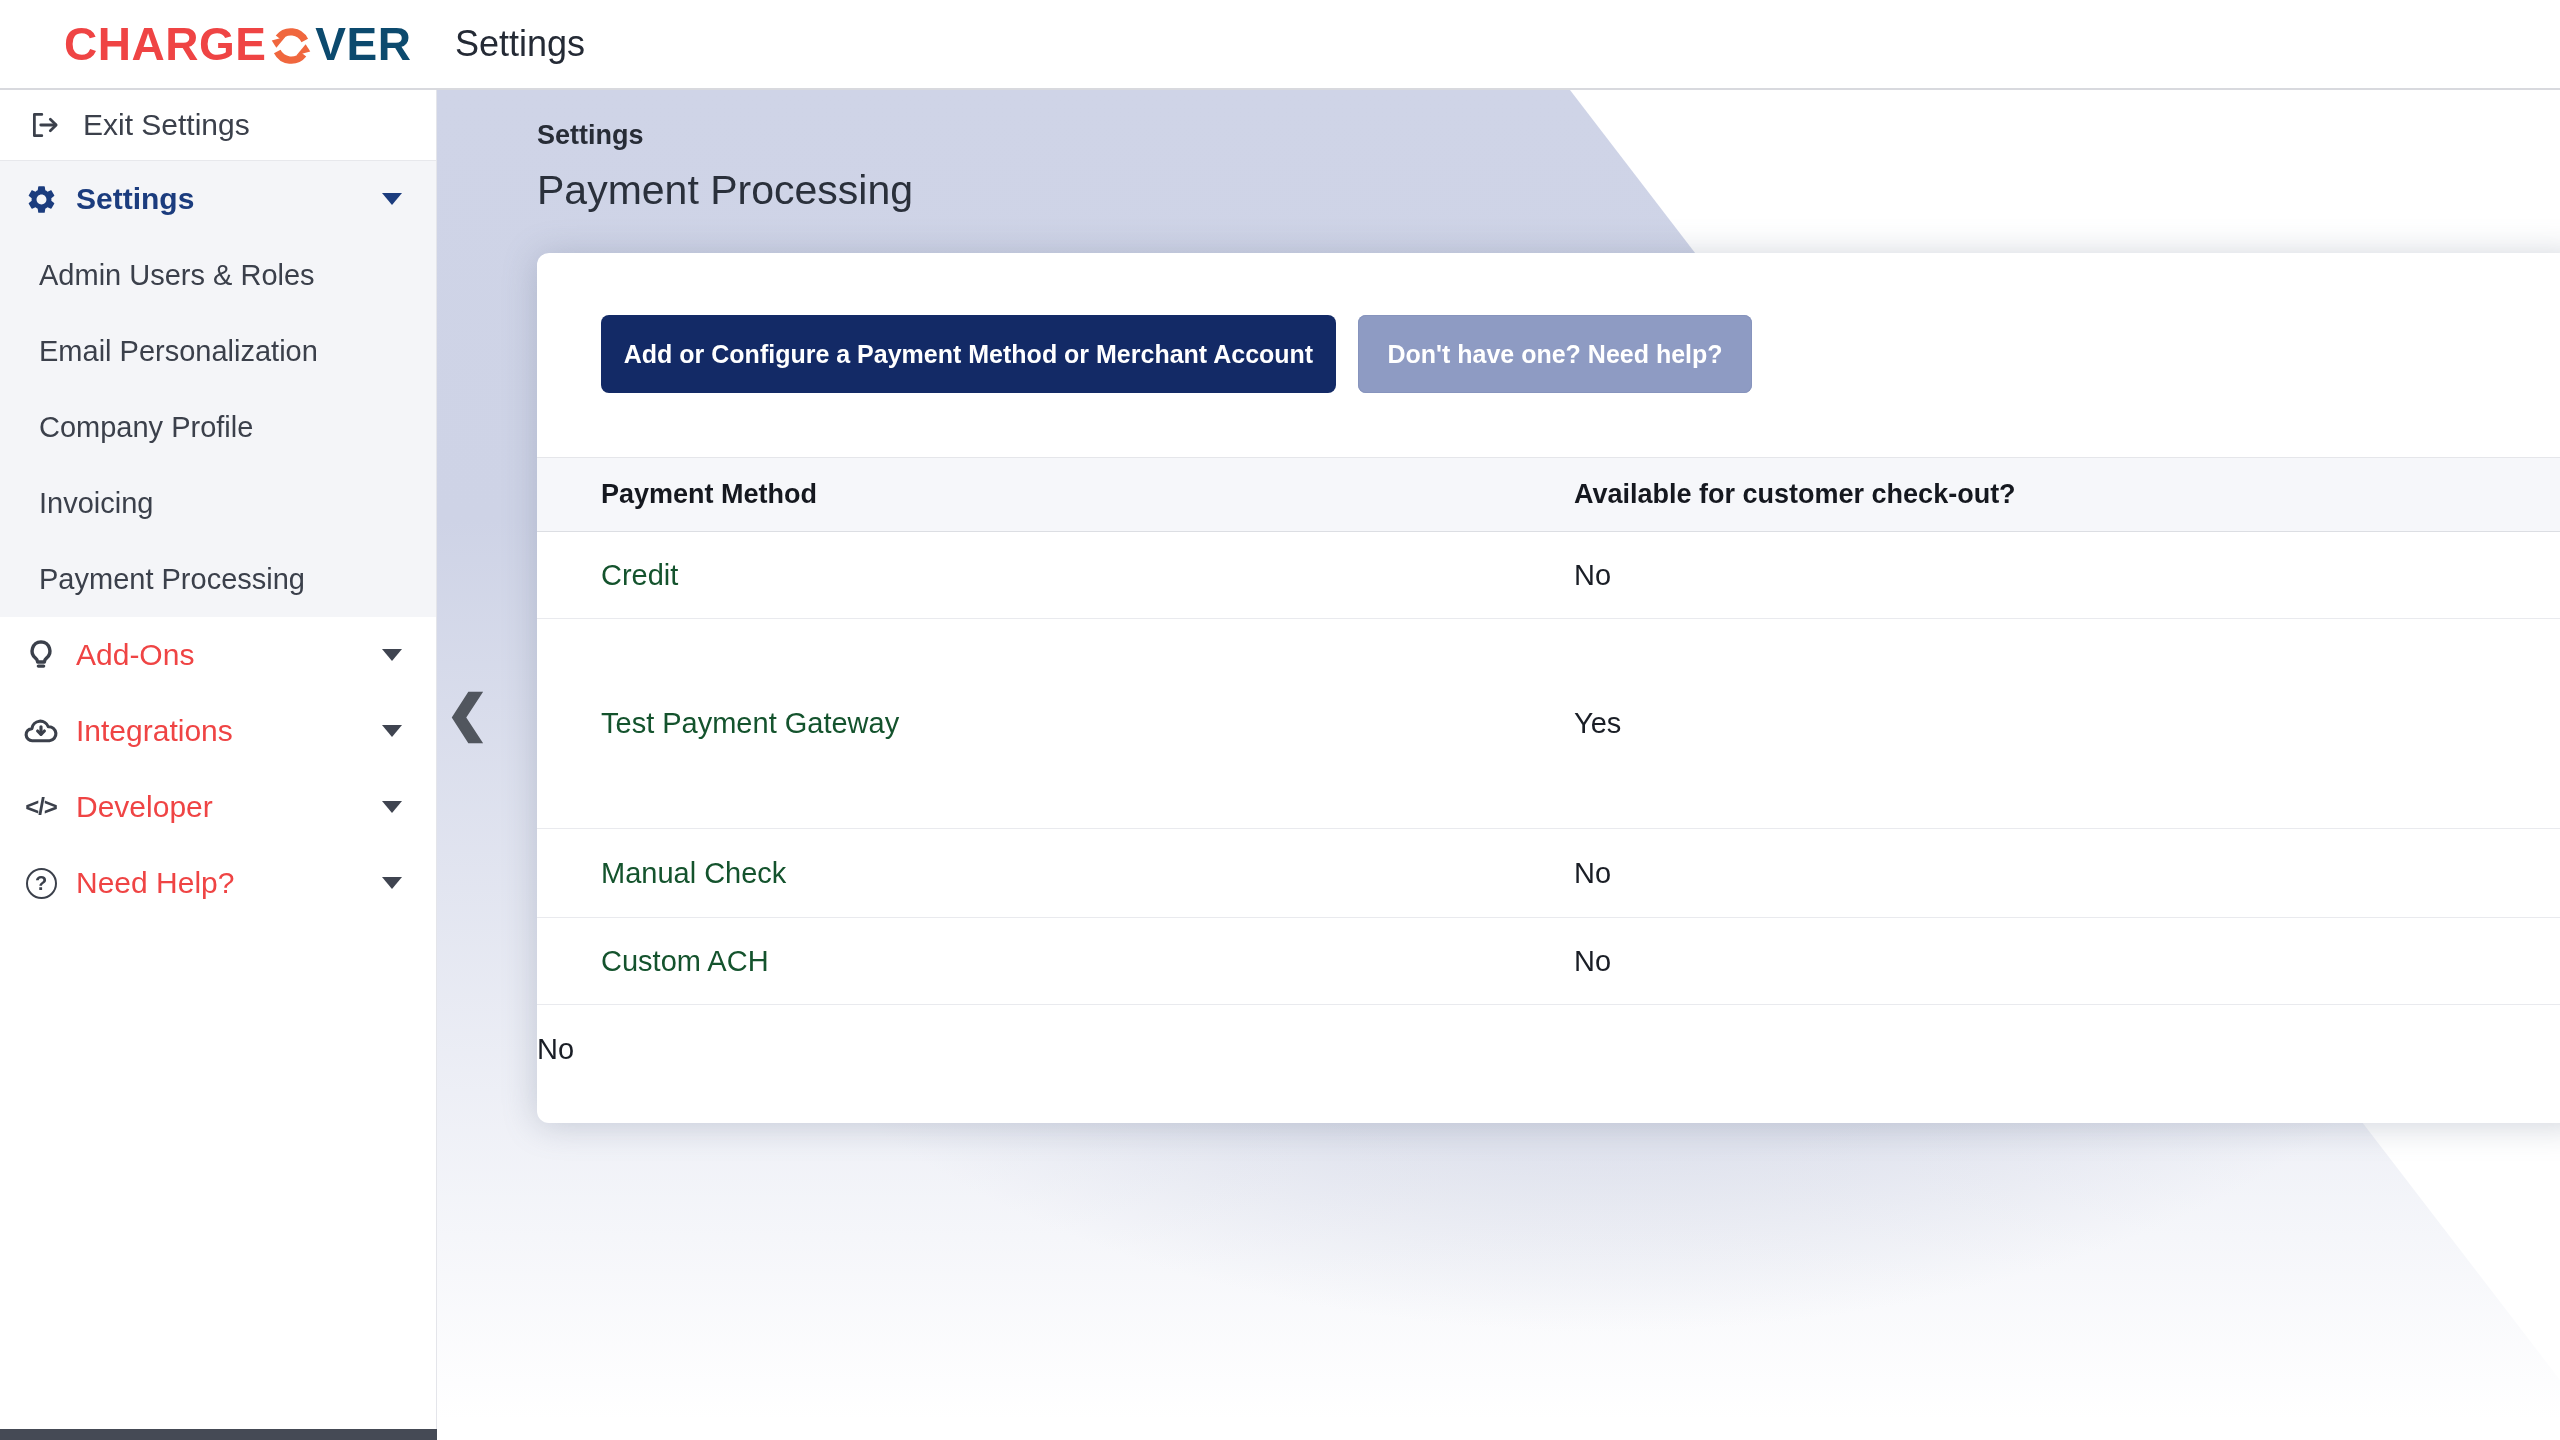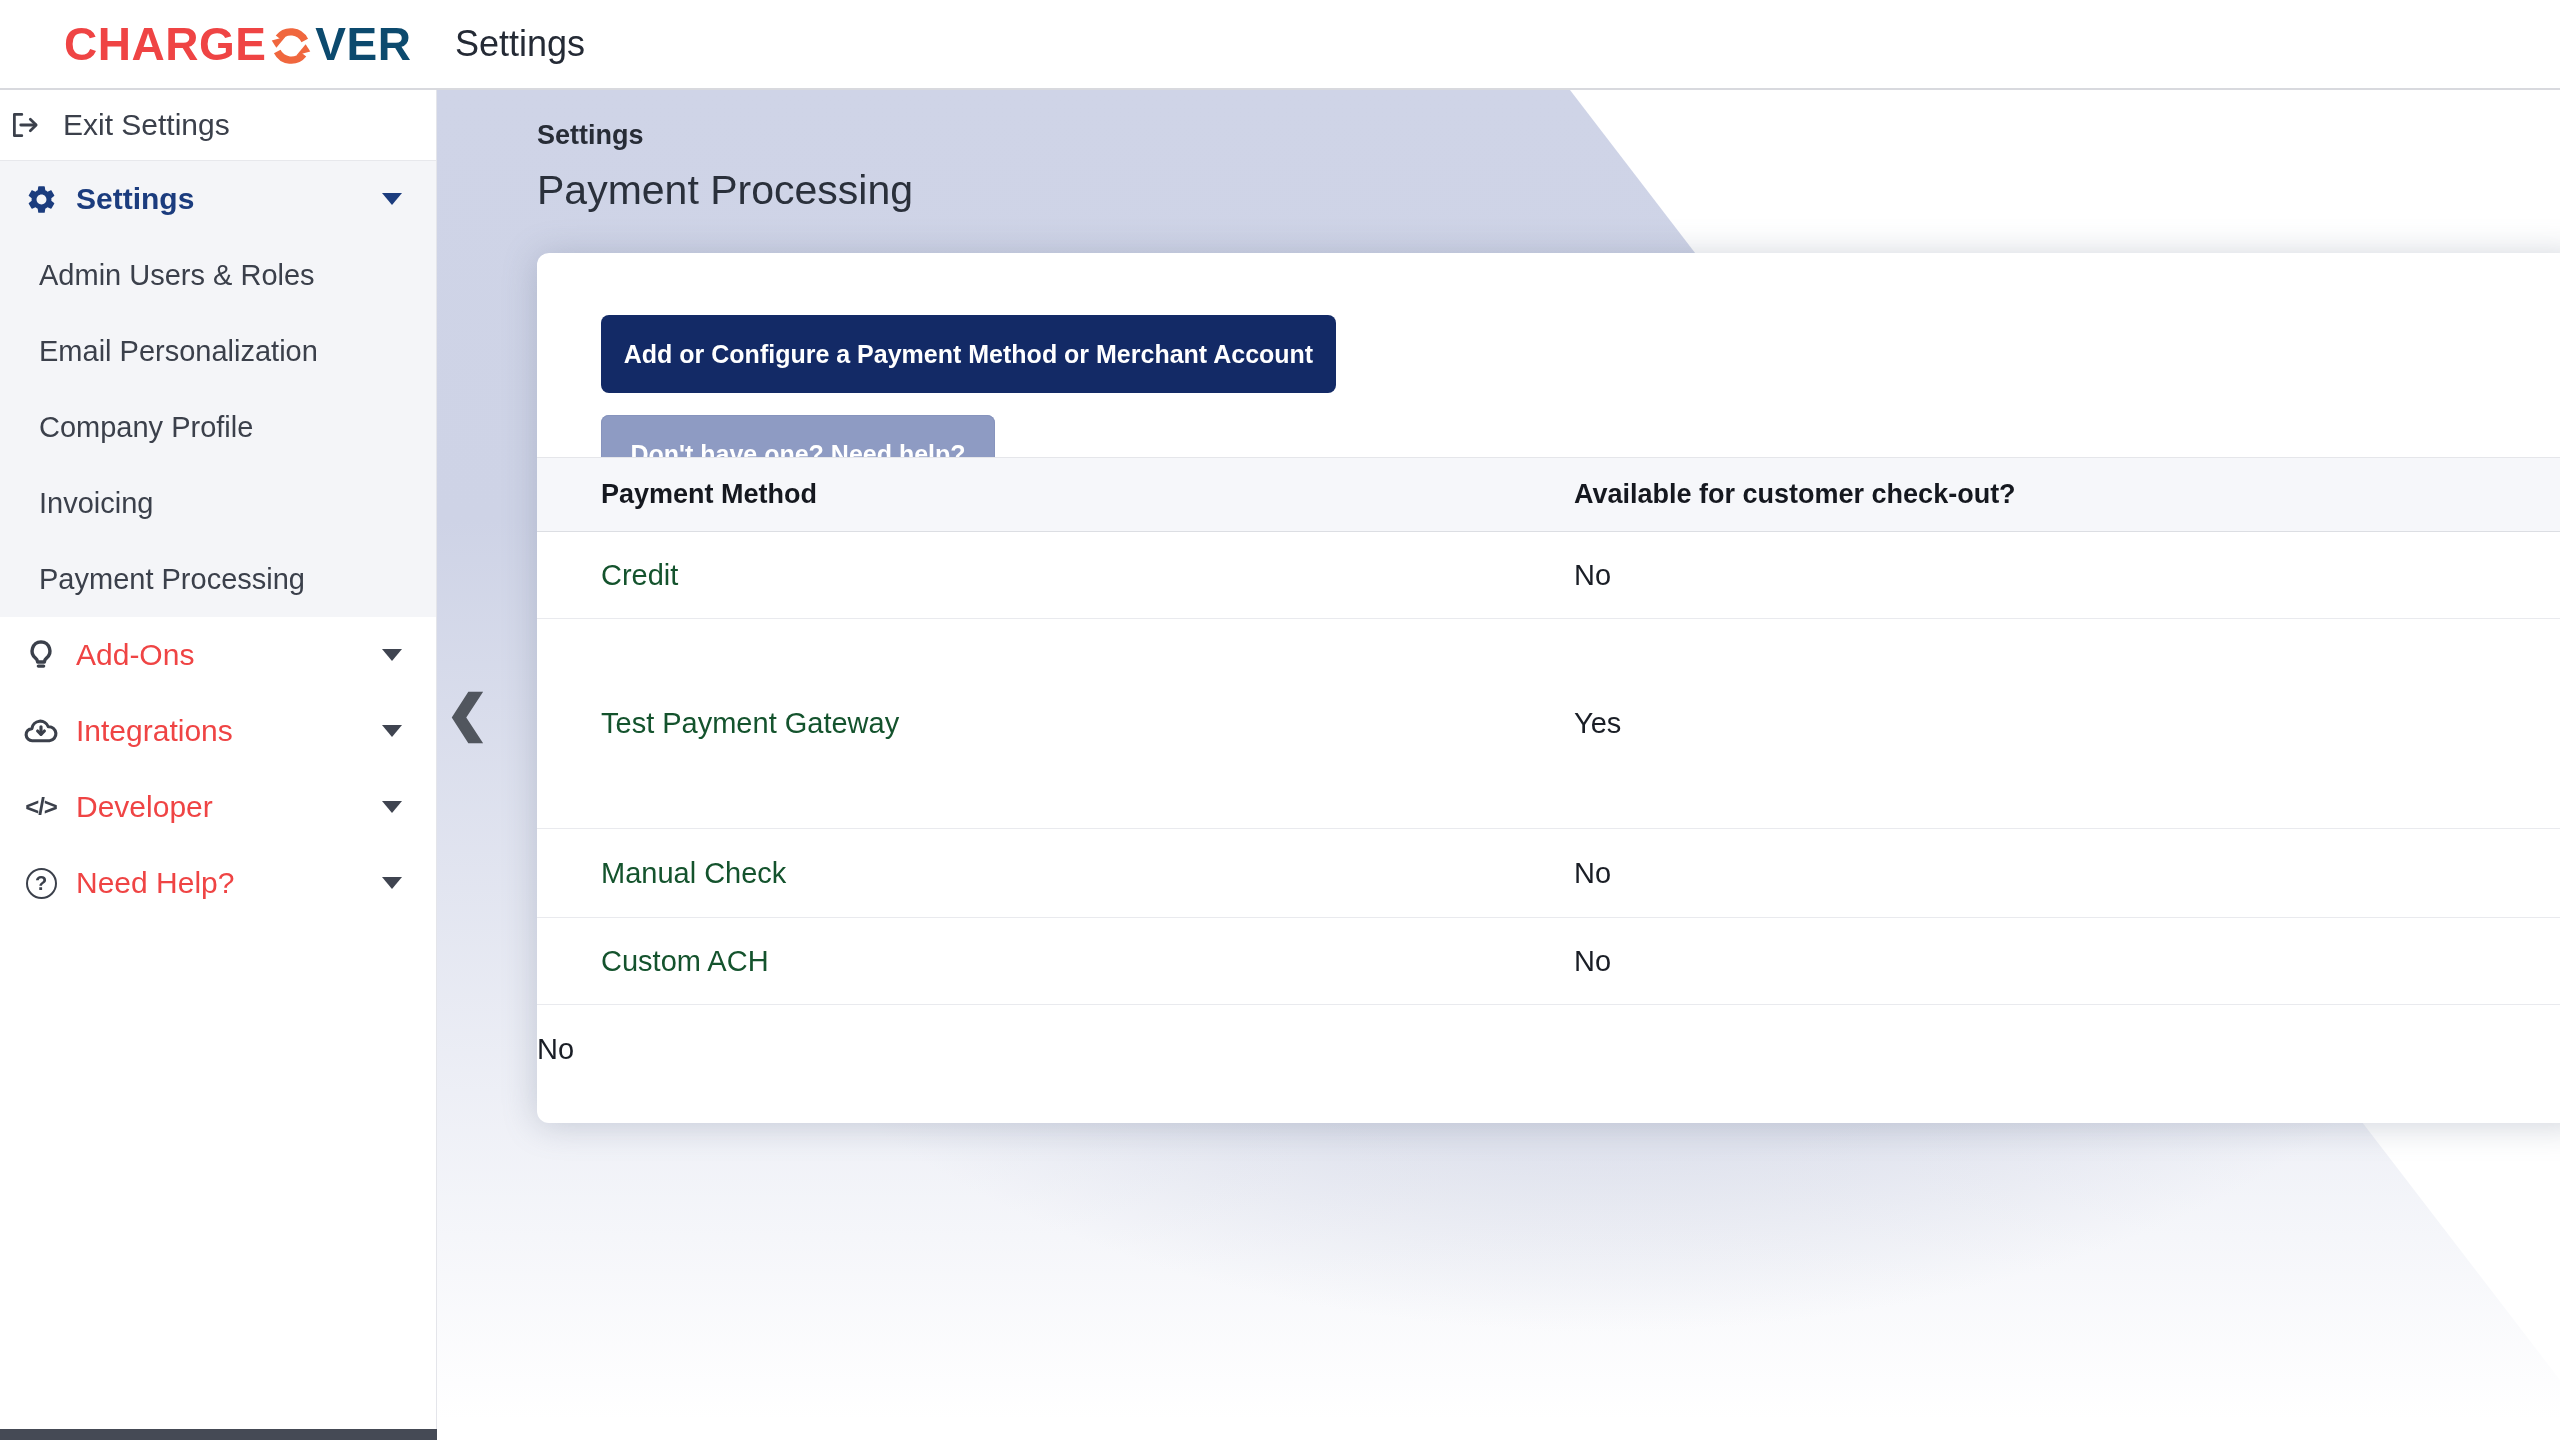--- a/index.html
+++ b/index.html
@@ -14,21 +14,21 @@
   .logo .charge { color:#ef4444; }
   .logo .ver { color:#0c4a6e; }
   .logo svg { margin:4px 2px 0 3px; }
   .topbar-title { position:absolute; left:455px; top:0; height:88px; display:flex; align-items:center;
     font-size:36px; color:#242a35; font-weight:500; }
 
   
   .sidebar { position:absolute; left:0; top:90px; width:437px; bottom:0; background:#fff;
     border-right:1px solid #e4e5ea; z-index:30; }
   .exit-row { height:71px; border-bottom:1px solid #e7e8ec; display:flex; align-items:center;
-    padding-left:8px; gap:21px; font-size:30px; color:#3b404b; cursor:pointer; }
+    padding-left:28px; gap:21px; font-size:30px; color:#3b404b; cursor:pointer; }
   .settings-section { background:#f4f5f8; }
   .group-row { height:76px; display:flex; align-items:center; padding:0 34px 0 24px; cursor:pointer; }
   .group-row .g-icon { width:34px; display:flex; justify-content:center; align-items:center; }
   .group-row .g-label { margin-left:18px; font-size:30px; color:#ef4444; flex:1; }
   .group-row.active .g-label { color:#1b3c7e; font-weight:700; }
   .caret { width:0; height:0; border-left:10px solid transparent; border-right:10px solid transparent;
     border-top:12px solid #3f4450; }
   .group-row.active .caret { border-top-color:#1b3c7e; }
   .sub-item { height:76px; display:flex; align-items:center; padding-left:39px;
     font-size:29px; color:#3b404b; cursor:pointer; }
@@ -46,21 +46,21 @@
     clip-path:polygon(0 0, 1133px 0, 2123px 1290px, 2123px 1350px, 0 1350px); }
   .collapse-handle { position:absolute; left:10px; top:600px; font-size:48px; font-weight:900;
     color:#51565e; -webkit-text-stroke:2px #51565e; cursor:pointer; z-index:20; line-height:1; }
 
   .header-block { position:absolute; left:100px; top:30px; z-index:5; }
   .breadcrumb { font-size:27px; font-weight:700; color:#272c36; }
   .page-title { margin-top:16px; font-size:41px; font-weight:500; color:#2a303b; }
 
   .card { position:absolute; left:100px; top:163px; right:-24px; height:870px; background:#fff;
     border-radius:12px 0 0 12px; box-shadow:0 2px 34px rgba(104,114,140,.32); z-index:10; }
-  .btn-row { position:absolute; left:64px; top:62px; display:flex; gap:22px;flex-direction:column; }
+  .btn-row { position:absolute; left:64px; top:62px; display:flex; gap:22px; }
   .btn { height:78px; border:none; border-radius:8px; color:#fff; font-weight:700; font-size:25px;
     font-family:"Liberation Sans", sans-serif; cursor:pointer; }
   .btn-primary { width:735px; background:#132a66; }
   .btn-secondary { width:394px; background:#8e9bc3; box-shadow:inset 0 0 0 1px #8794bd; }
 
   .table { position:absolute; left:0; right:0; top:204px; }
   .thead { display:flex; align-items:center; height:75px; background:#f6f7fa;
     border-top:1px solid #e5e6ea; border-bottom:1px solid #dcdee3;
     font-weight:700; font-size:27px; color:#15181f; }
   .col1 { width:1037px; padding-left:64px; }

